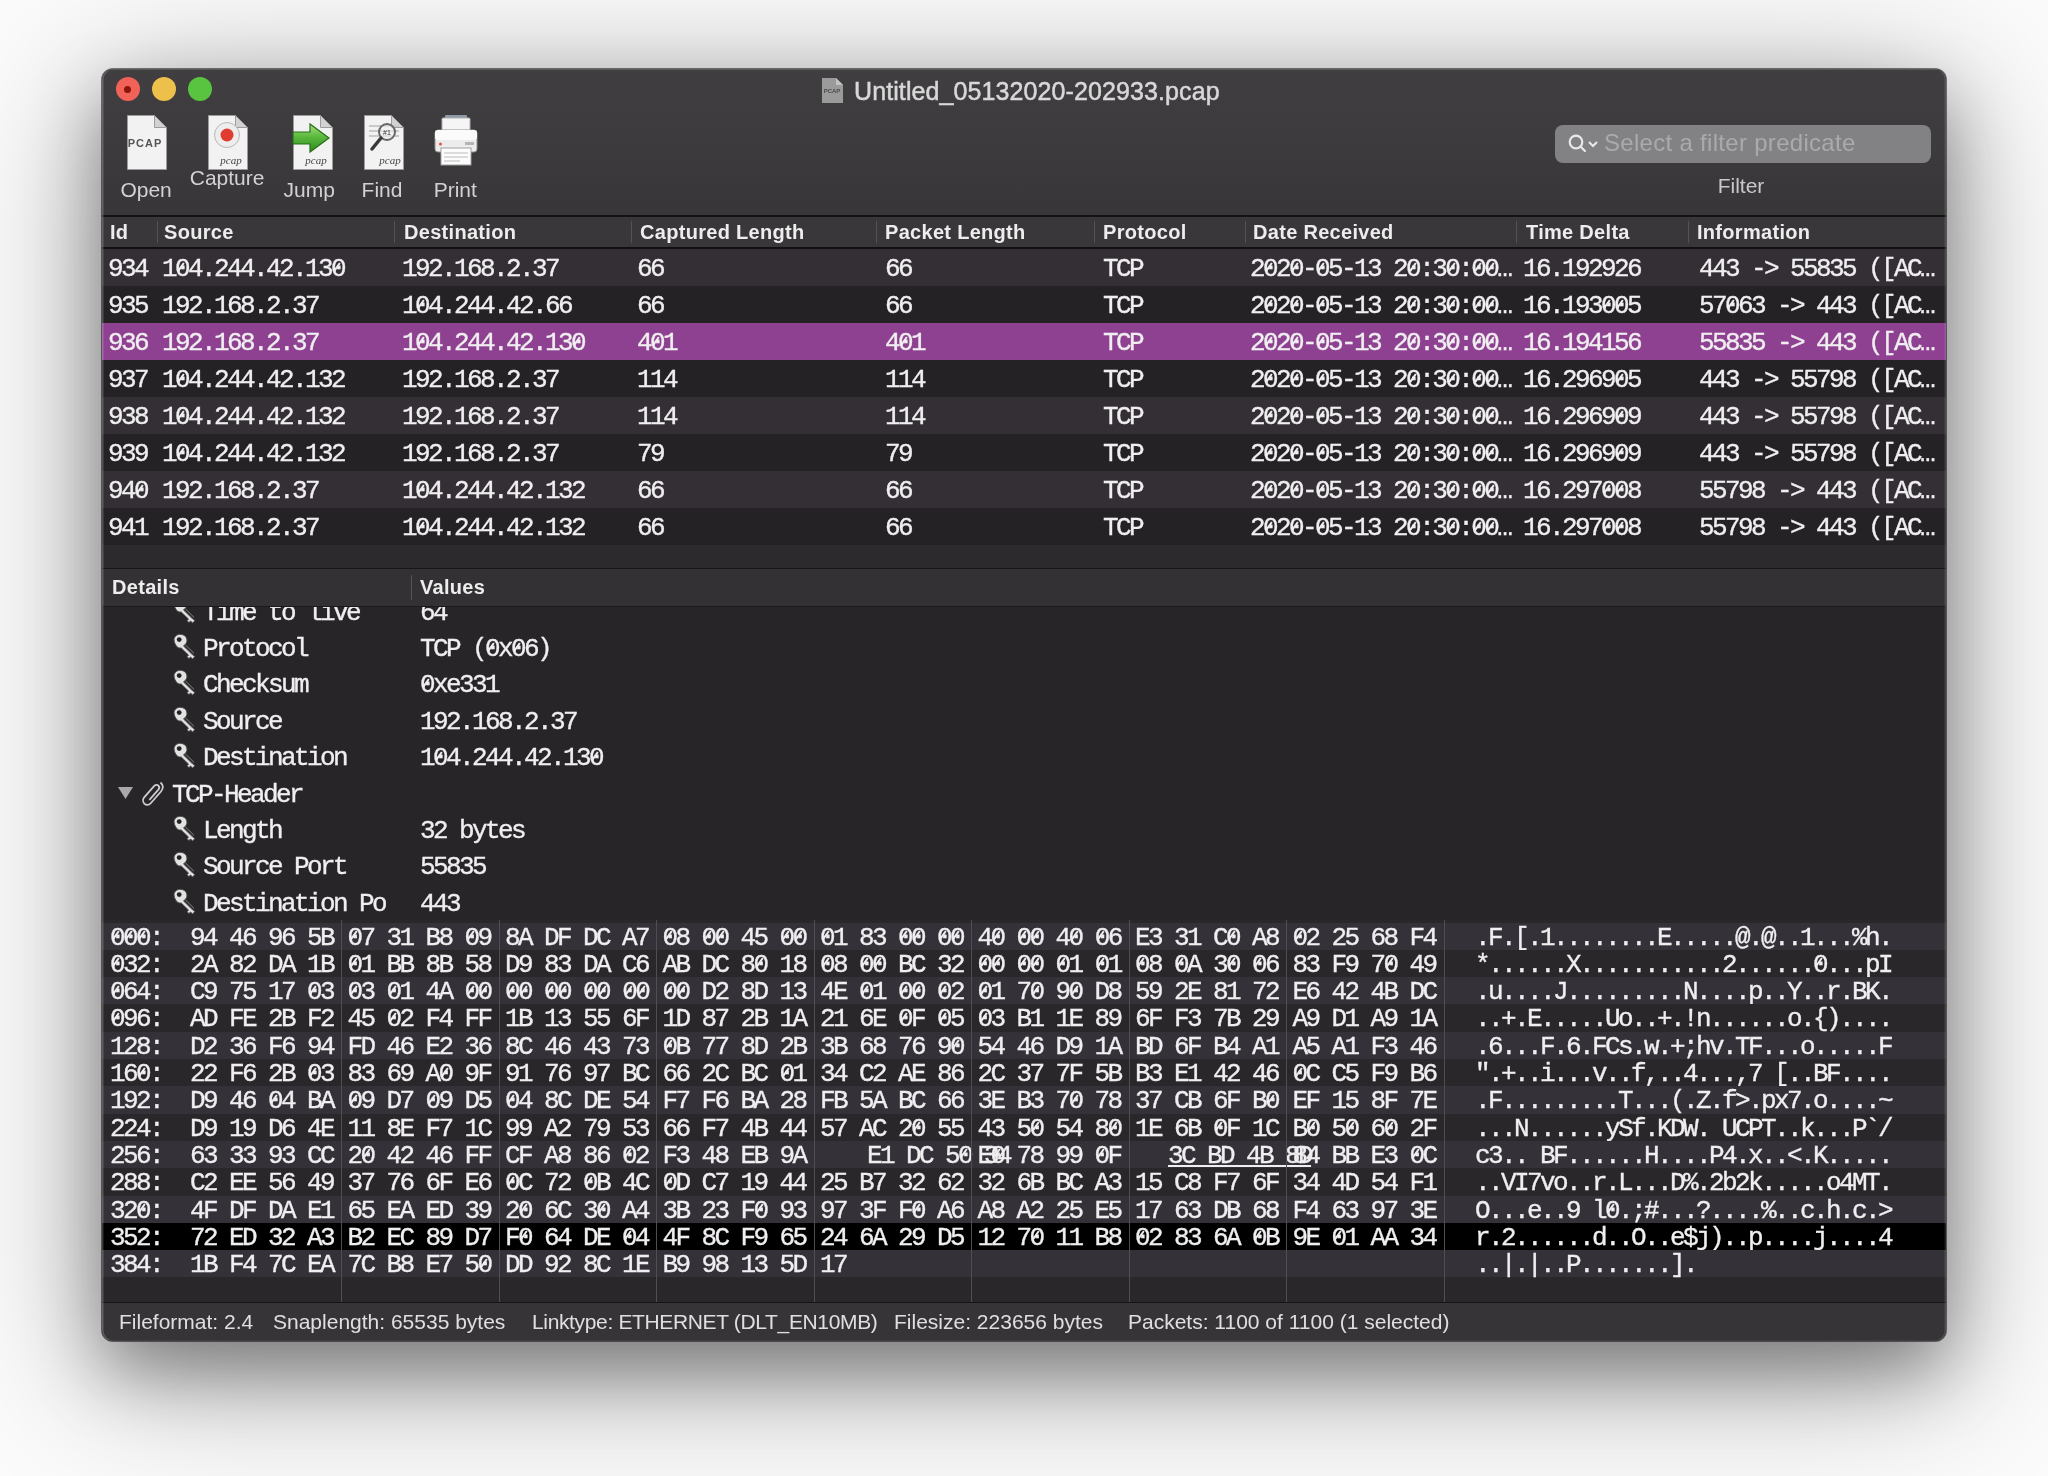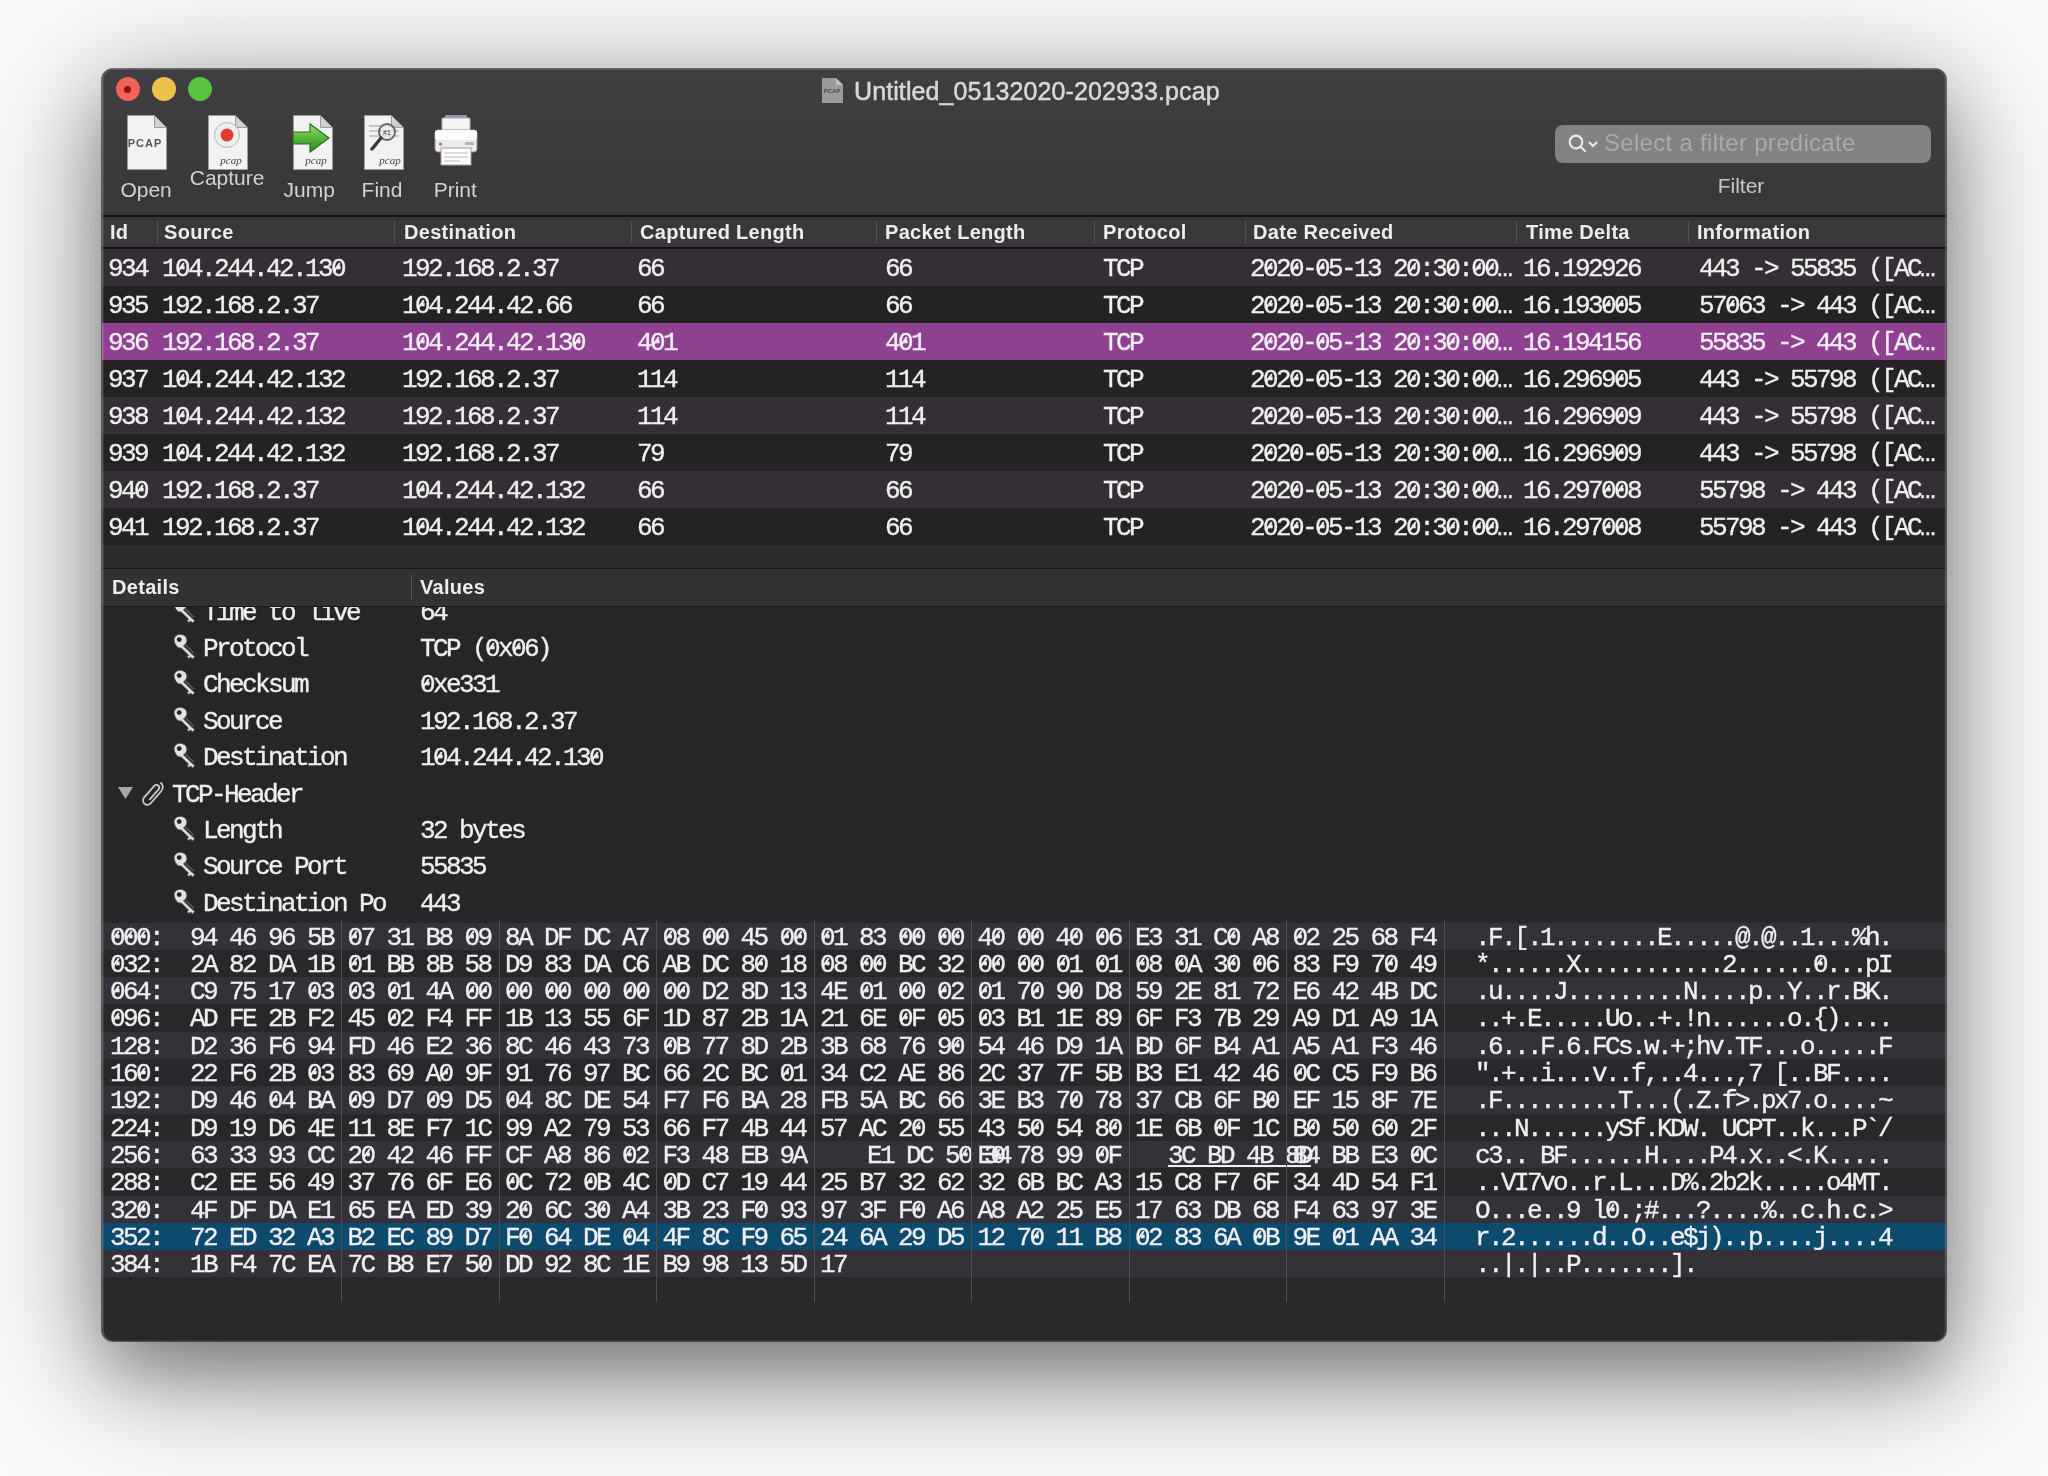--- a/index.html
+++ b/index.html
@@ -422,21 +422,21 @@
 <span class="c m" style="left:88px;">4F DF DA E1</span>
 <span class="c m" style="left:245.5px;">65 EA ED 39</span>
 <span class="c m" style="left:403px;">2<span class="z">0</span> 6C 3<span class="z">0</span> A4</span>
 <span class="c m" style="left:560.5px;">3B 23 F<span class="z">0</span> 93</span>
 <span class="c m" style="left:718px;">97 3F F<span class="z">0</span> A6</span>
 <span class="c m" style="left:875.5px;">A8 A2 25 E5</span>
 <span class="c m" style="left:1033px;">17 63 DB 68</span>
 <span class="c m" style="left:1190.5px;">F4 63 97 3E</span>
 <span class="c m" style="left:1373px;white-space:pre;">O...e..9 l<span class="z">0</span>.;#...?....%..c.h.c.&gt;</span>
 </div>
-<div style="position:absolute;left:0;top:302.8px;width:100%;height:27.3px;background:#0c4a6e;line-height:27.3px;">
+<div style="position:absolute;left:0;top:302.8px;width:100%;height:27.3px;background:#000000;line-height:27.3px;">
 <span class="c m" style="left:8px;">352:</span>
 <span class="c m" style="left:88px;">72 ED 32 A3</span>
 <span class="c m" style="left:245.5px;">B2 EC 89 D7</span>
 <span class="c m" style="left:403px;">F<span class="z">0</span> 64 DE <span class="z">0</span>4</span>
 <span class="c m" style="left:560.5px;">4F 8C F9 65</span>
 <span class="c m" style="left:718px;">24 6A 29 D5</span>
 <span class="c m" style="left:875.5px;">12 7<span class="z">0</span> 11 B8</span>
 <span class="c m" style="left:1033px;"><span class="z">0</span>2 83 6A <span class="z">0</span>B</span>
 <span class="c m" style="left:1190.5px;">9E <span class="z">0</span>1 AA 34</span>
 <span class="c m" style="left:1373px;white-space:pre;">r.2......d..O..e$j)..p....j....4</span>
@@ -452,13 +452,20 @@
 </div>
 <div style="position:absolute;left:239px;top:0;width:1px;height:382px;background:#504e53;"></div>
 <div style="position:absolute;left:396.5px;top:0;width:1px;height:382px;background:#504e53;"></div>
 <div style="position:absolute;left:554px;top:0;width:1px;height:382px;background:#504e53;"></div>
 <div style="position:absolute;left:711.5px;top:0;width:1px;height:382px;background:#504e53;"></div>
 <div style="position:absolute;left:869px;top:0;width:1px;height:382px;background:#504e53;"></div>
 <div style="position:absolute;left:1026.5px;top:0;width:1px;height:382px;background:#504e53;"></div>
 <div style="position:absolute;left:1184px;top:0;width:1px;height:382px;background:#504e53;"></div>
 <div style="position:absolute;left:1341.5px;top:0;width:1px;height:382px;background:#504e53;"></div>
 </div>
+<div class="abs" style="left:0;top:1233px;width:100%;height:39px;background:#363437;border-top:1px solid #151515;box-sizing:border-box;">
+<div style="position:absolute;left:17px;top:0;height:38px;line-height:38px;font-size:21px;color:#e0dee0;">Fileformat: 2.4</div>
+<div style="position:absolute;left:171px;top:0;height:38px;line-height:38px;font-size:21px;color:#e0dee0;">Snaplength: 65535 bytes</div>
+<div style="position:absolute;left:430px;top:0;height:38px;line-height:38px;font-size:21px;letter-spacing:-0.35px;color:#e0dee0;">Linktype: ETHERNET (DLT_EN10MB)</div>
+<div style="position:absolute;left:792px;top:0;height:38px;line-height:38px;font-size:21px;color:#e0dee0;">Filesize: 223656 bytes</div>
+<div style="position:absolute;left:1026px;top:0;height:38px;line-height:38px;font-size:21px;color:#e0dee0;">Packets: 1100 of 1100 (1 selected)</div>
+</div>
 </div>
   </div>
 </body></html>

